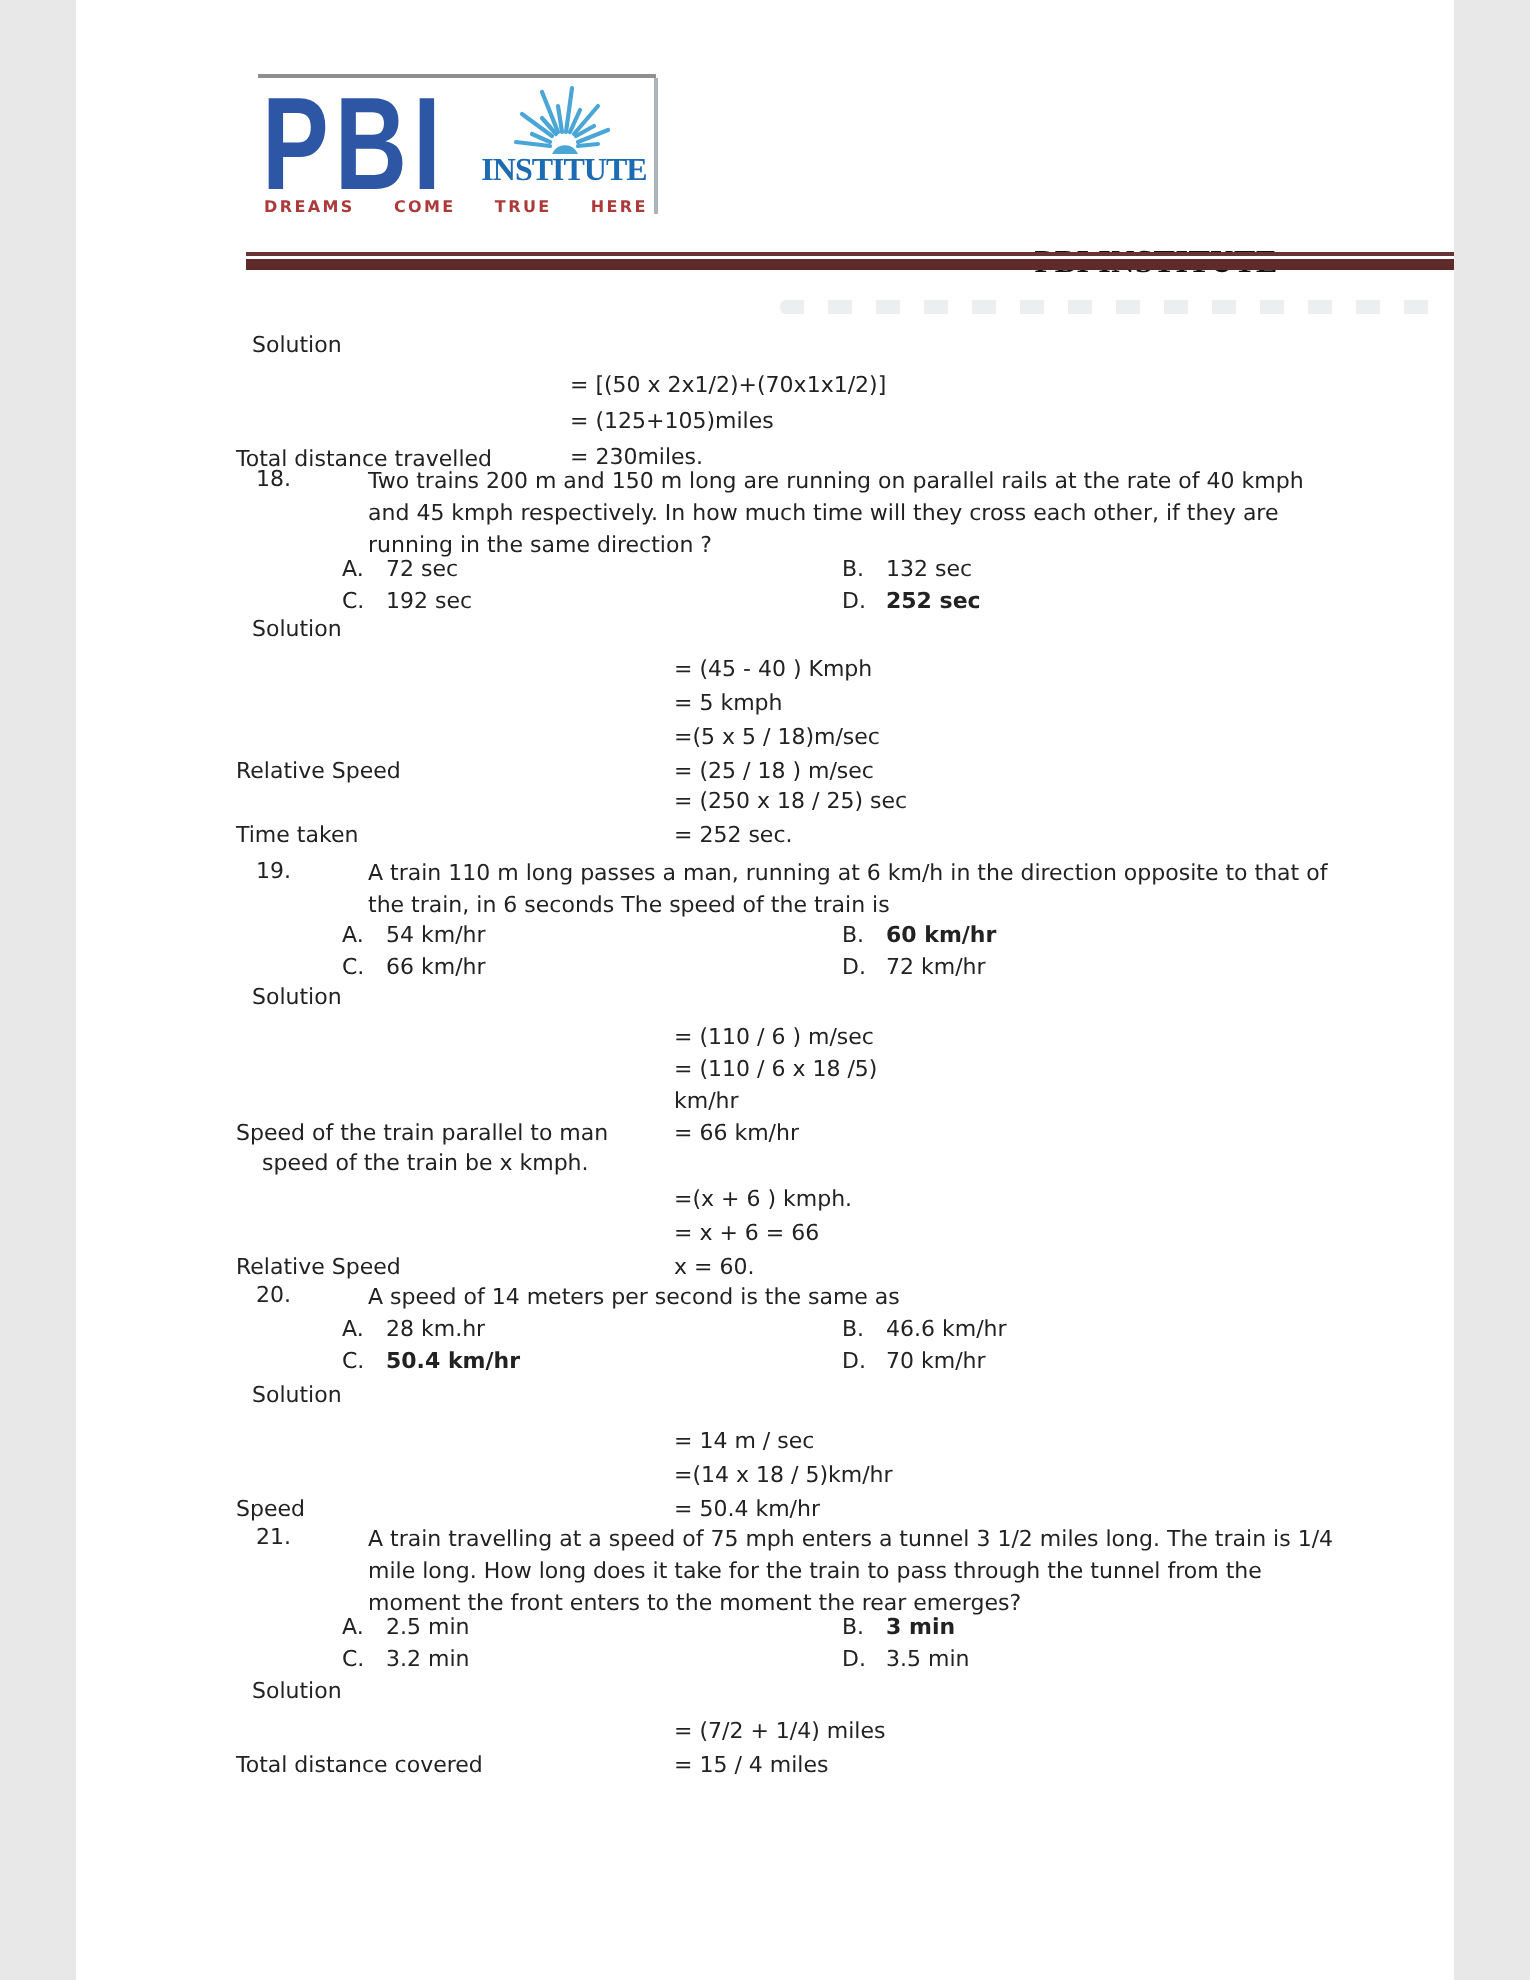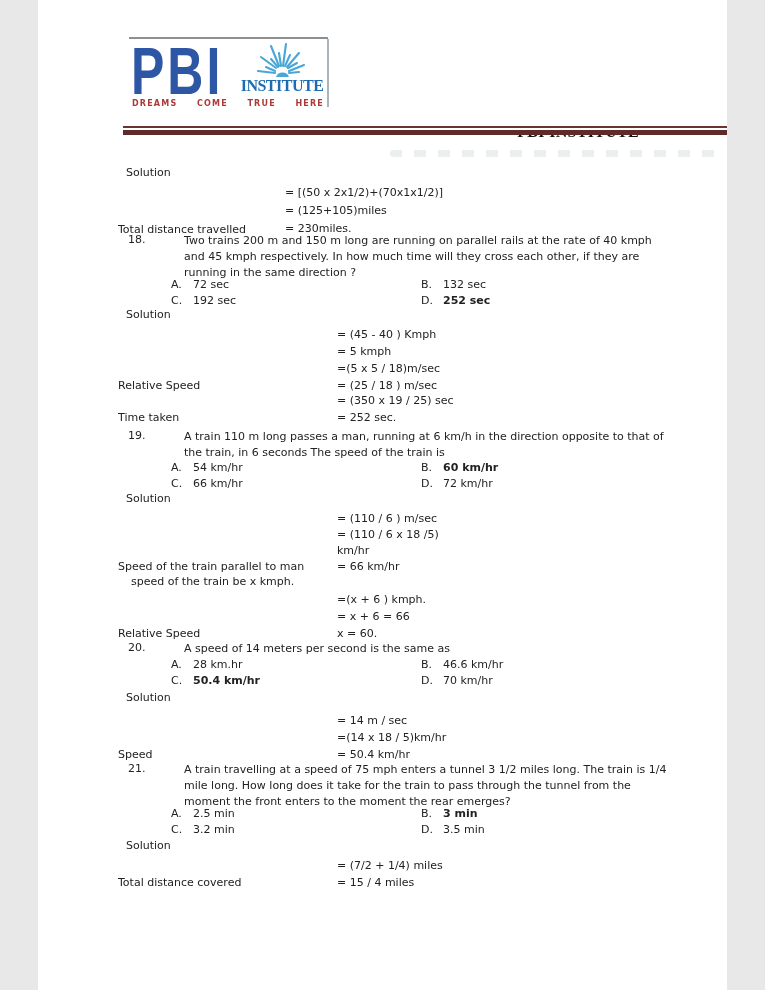--- a/index.html
+++ b/index.html
@@ -147,21 +147,21 @@
     <div class="eqs">
       <div>= (45 - 40 ) Kmph</div>
       <div>= 5 kmph</div>
       <div>=(5 x 5 / 18)m/sec</div>
       <div>= (25 / 18 ) m/sec</div>
     </div>
   </div>
   <div class="sol-table" style="top:392px">
     <div class="sol-label w2">Time taken</div>
     <div class="eqs">
-      <div>= (350 x 19 / 25) sec</div>
+      <div>= (250 x 18 / 25) sec</div>
       <div>= 252 sec.</div>
     </div>
   </div>
 
   <div class="question" style="top:429px">
     <div class="q-num">19.</div>
     <div class="q-text">
       <div>A train 110 m long passes a man, running at 6 km/h in the direction opposite to that of</div>
       <div>the train, in 6 seconds The speed of the train is</div>
     </div>

